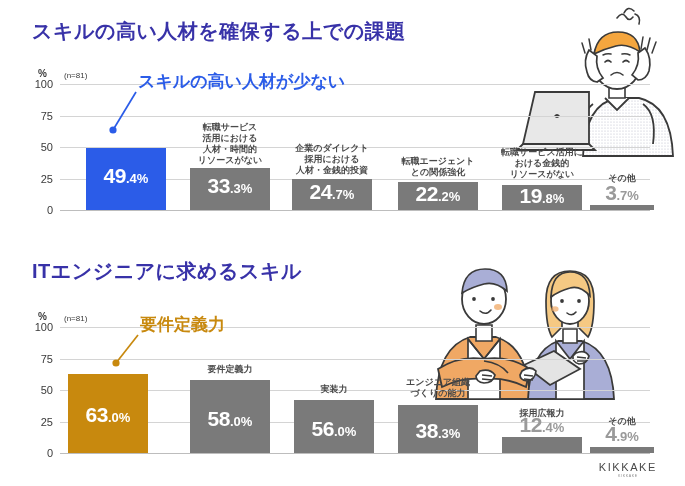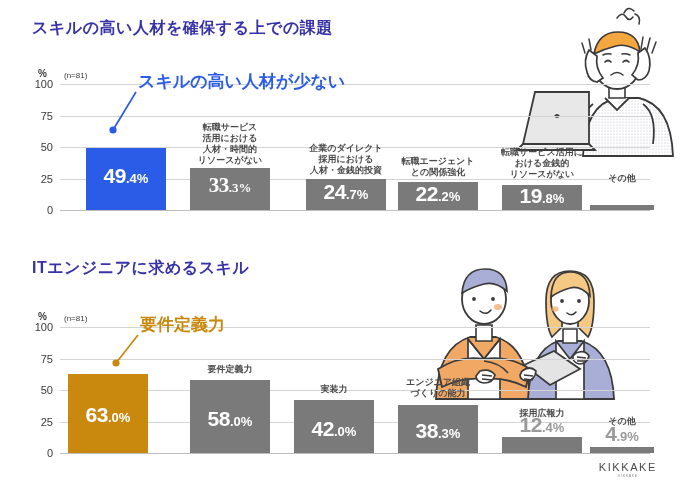--- a/index.html
+++ b/index.html
@@ -12,21 +12,21 @@
   .page { position: relative; width: 685px; height: 486px; background: #fff; }
 
   
   .section { position: absolute; left: 0; width: 685px; }
   .sec1 { top: 0;   height: 243px; }
   .sec2 { top: 243px; height: 243px; }
 
   .chart-title {
     position: absolute;
     left: 32px;
-    font-size: 16px;
+    font-size: 20px;
     font-weight: bold;
     color: #3832a8;
     letter-spacing: 0.5px;
     white-space: nowrap;
   }
   .t1 { top: 18px; }
   .t2 { top: 15px; }
 
   
   .plot {
@@ -221,26 +221,26 @@
           <span class="big">49</span><span class="small">.4%</span>
         </div>
       </div>
 
       <div class="bar" style="left:130px; width:80px; height:126px;">
         <div class="bar-label" style="bottom:44px;">転職サービス
 活用における
 人材・時間的
 リソースがない</div>
         <div class="bar-rect" style="height:42px;"></div>
-        <div class="bar-value" style="bottom:14px;font-family:Liberation Serif, serif;">
+        <div class="bar-value" style="bottom:14px;">
           <span class="big">33</span><span class="small">.3%</span>
         </div>
       </div>
 
-      <div class="bar" style="left:246px; width:80px; height:94px;">
+      <div class="bar" style="left:232px; width:80px; height:94px;">
         <div class="bar-label" style="bottom:34px;">企業のダイレクト
 採用における
 人材・金銭的投資</div>
         <div class="bar-rect" style="height:31.1px;"></div>
         <div class="bar-value" style="bottom:8px;">
           <span class="big">24</span><span class="small">.7%</span>
         </div>
       </div>
 
       <div class="bar" style="left:338px; width:80px; height:126px;">
@@ -258,20 +258,23 @@
 リソースがない</div>
         <div class="bar-rect" style="height:24.9px;"></div>
         <div class="bar-value" style="bottom:4px;">
           <span class="big">19</span><span class="small">.8%</span>
         </div>
       </div>
 
       <div class="bar outside" style="left:530px; width:64px; height:126px;">
         <div class="bar-label" style="bottom:26px;">その他</div>
         <div class="bar-rect" style="height:4.7px;"></div>
+        <div class="bar-value" style="bottom:7px;">
+          <span class="big">3</span><span class="small">.7%</span>
+        </div>
       </div>
     </div>
   </div>
 
   <div class="section sec2">
     <div class="chart-title t2">ITエンジニアに求めるスキル</div>
 
     <div class="illus" style="left:424px; top:6px; width:195px; height:152px;">
       <svg width="195" height="152" viewBox="0 0 195 152">
 
@@ -360,21 +363,21 @@
         <div class="bar-rect" style="height:73.1px;"></div>
         <div class="bar-value" style="bottom:24px;">
           <span class="big">58</span><span class="small">.0%</span>
         </div>
       </div>
 
       <div class="bar" style="left:234px; width:80px; height:126px;">
         <div class="bar-label" style="bottom:58px;">実装力</div>
         <div class="bar-rect" style="height:52.9px;"></div>
         <div class="bar-value" style="bottom:14px;">
-          <span class="big">42</span><span class="small">.0%</span>
+          <span class="big">56</span><span class="small">.0%</span>
         </div>
       </div>
 
       <div class="bar" style="left:338px; width:80px; height:126px;">
         <div class="bar-label" style="bottom:54px;">エンジニア組織
 づくりの能力</div>
         <div class="bar-rect" style="height:48.3px;"></div>
         <div class="bar-value" style="bottom:12px;">
           <span class="big">38</span><span class="small">.3%</span>
         </div>

